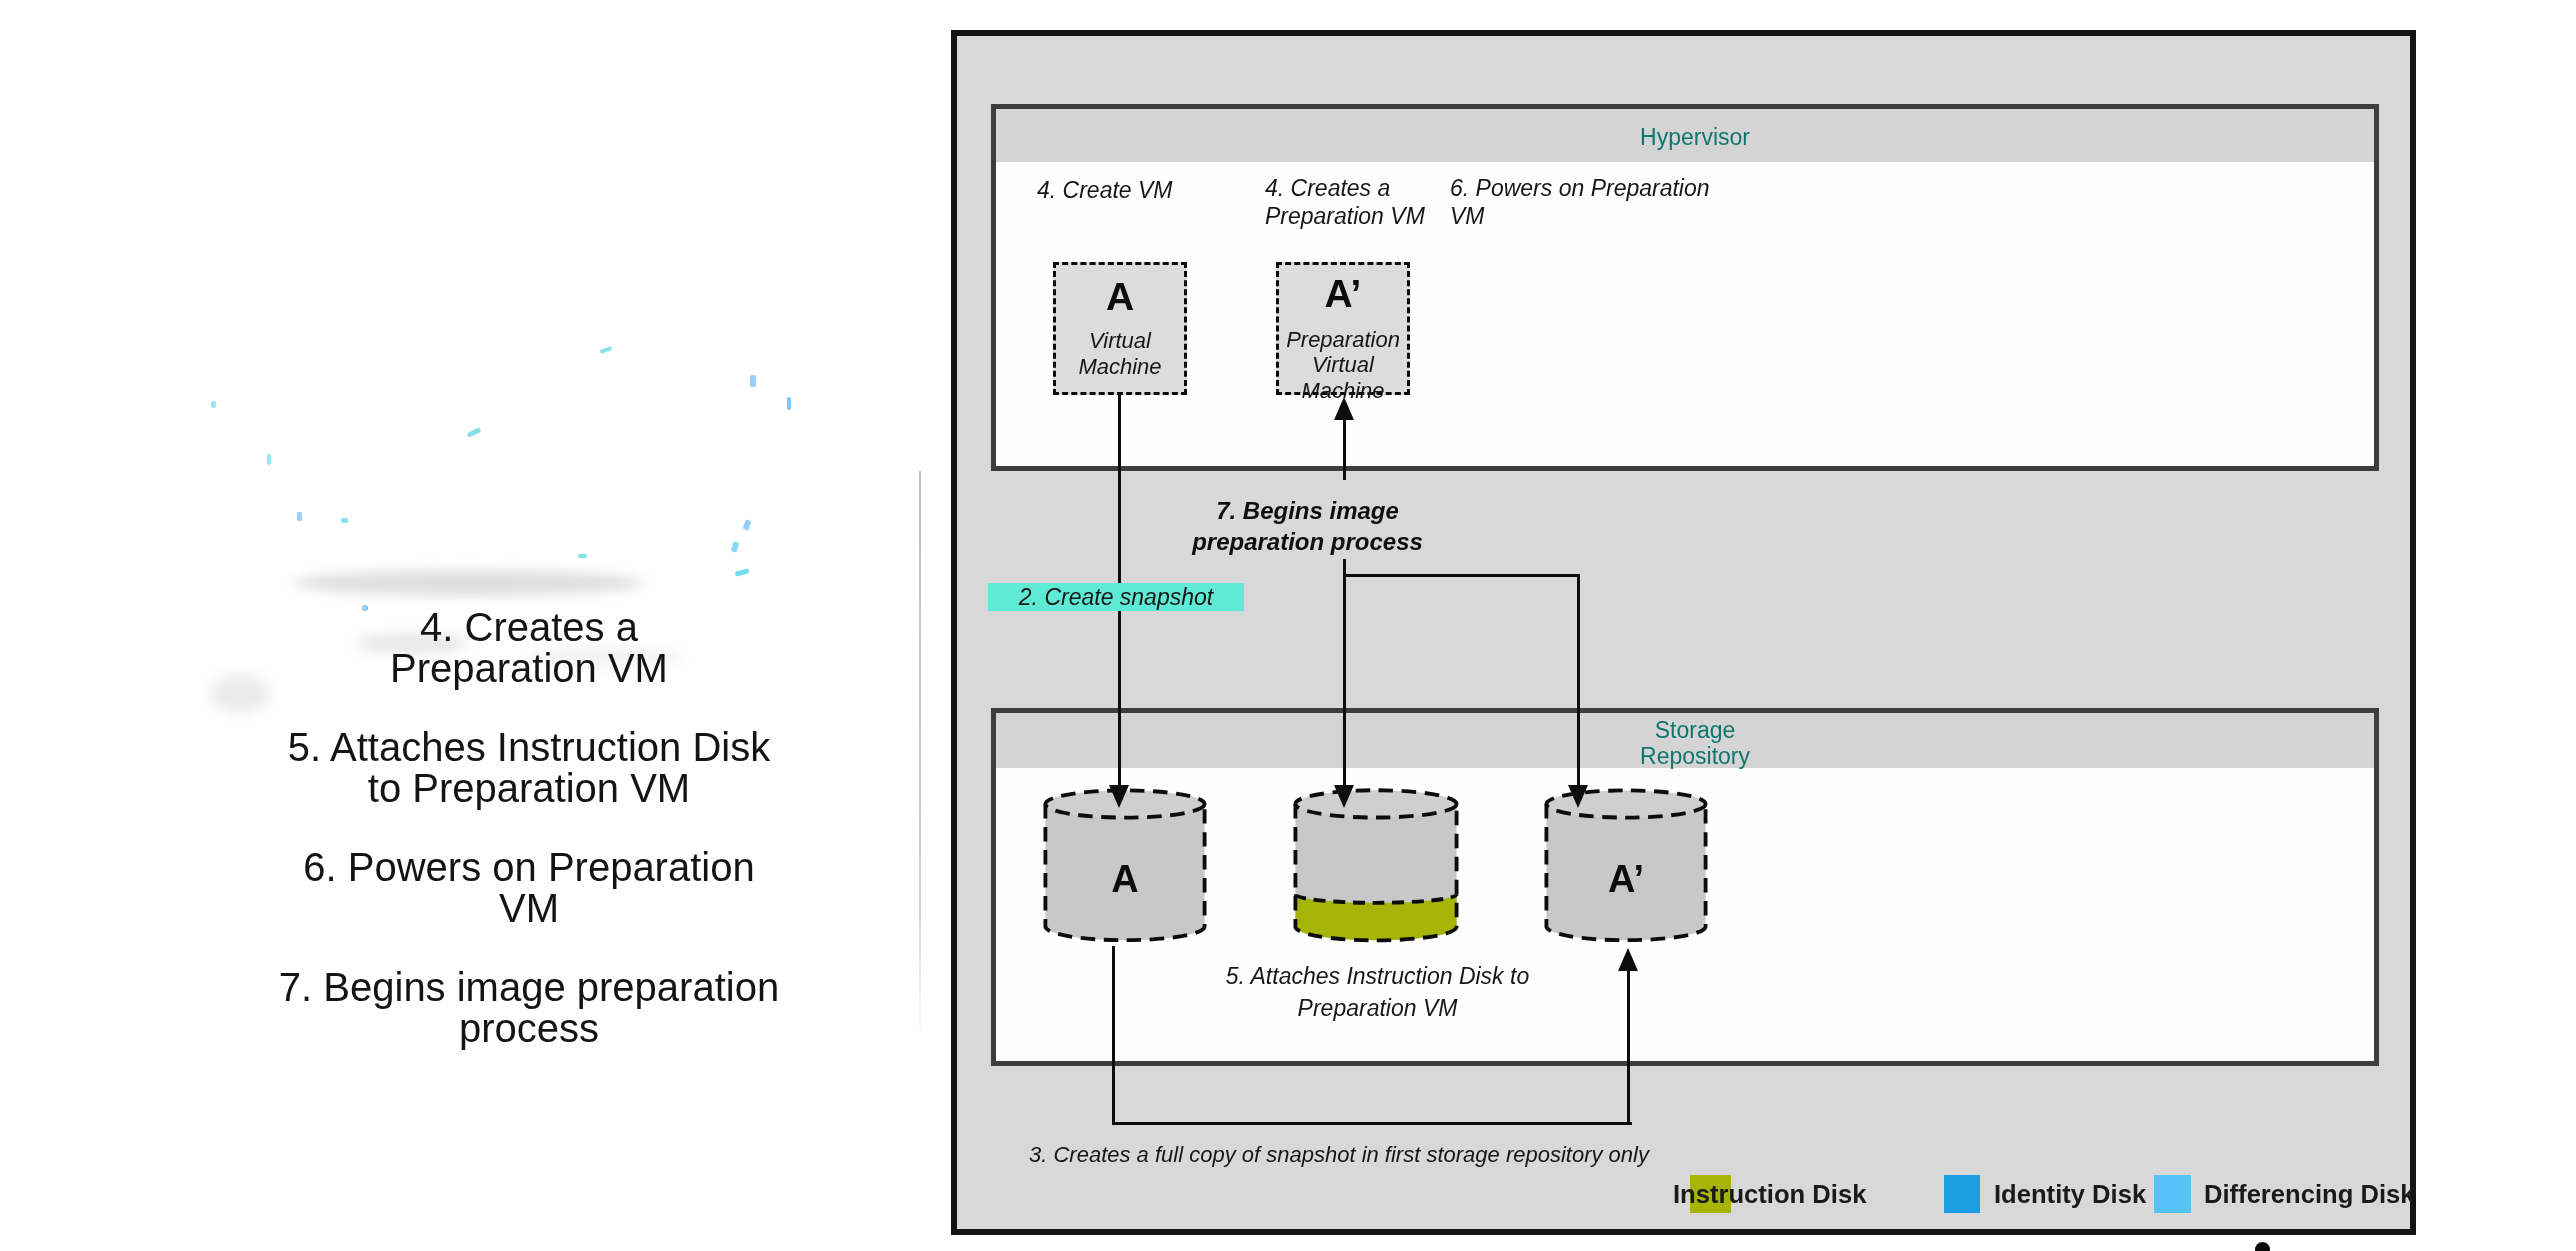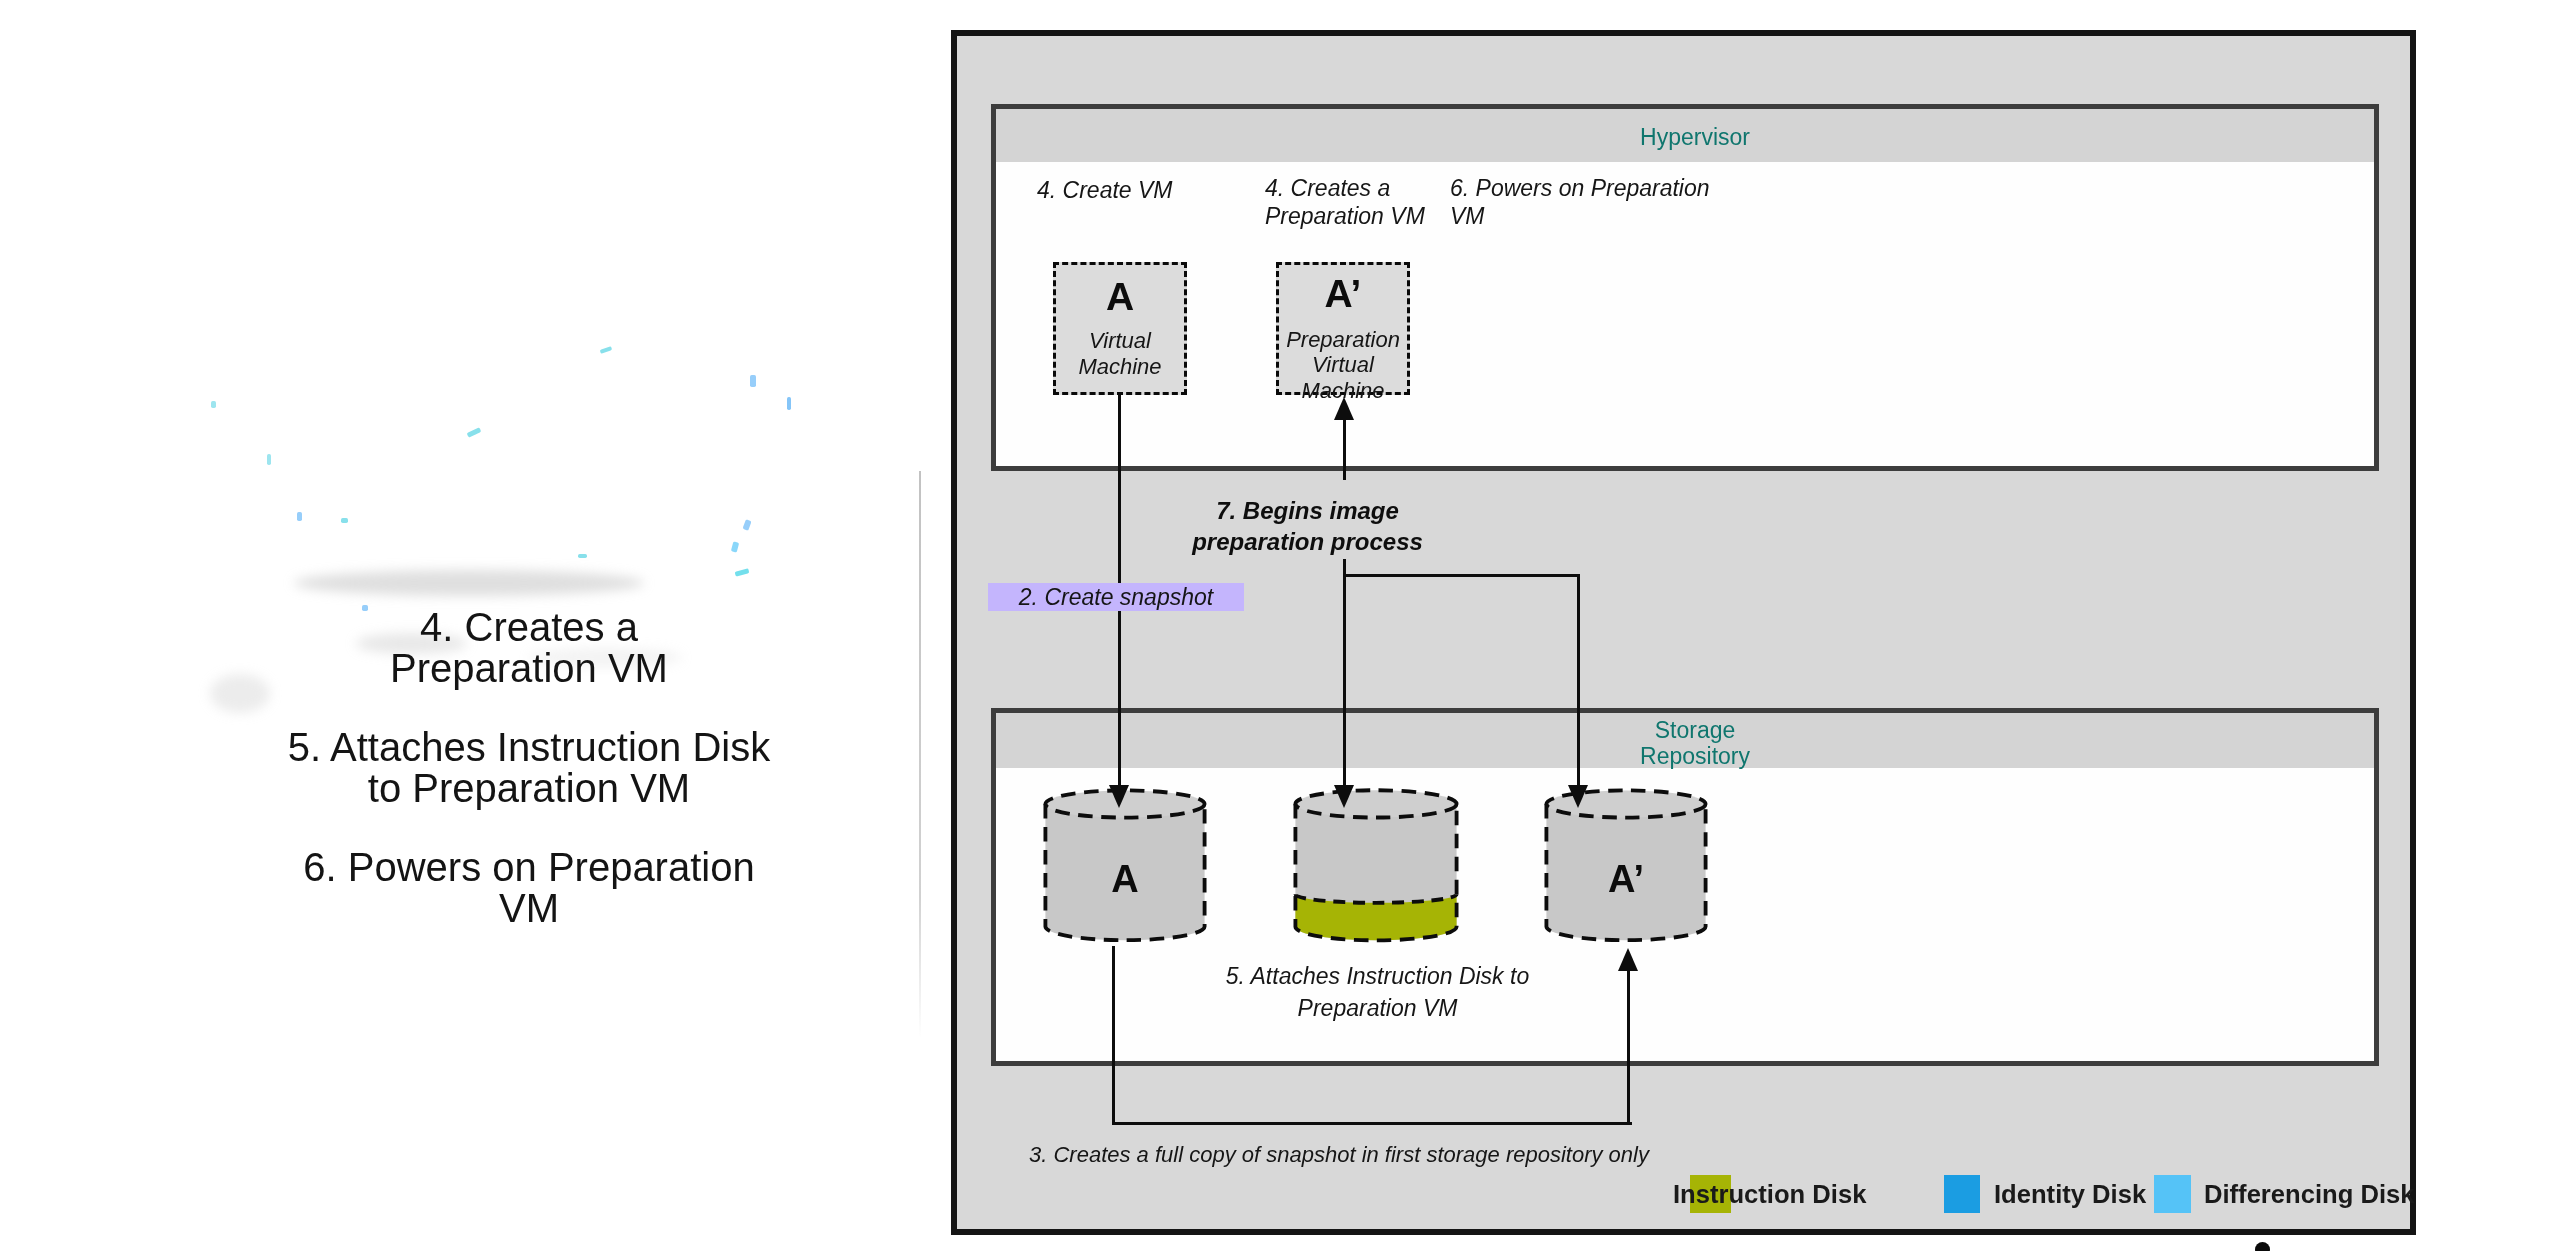--- a/index.html
+++ b/index.html
@@ -60,20 +60,21 @@
   <div class="abs speck" style="left:744px;top:520px;width:6px;height:10.2px;background:#42a5f5;transform:rotate(20deg);"></div>
   <div class="abs speck" style="left:732px;top:542px;width:6px;height:10.2px;background:#29b6f6;transform:rotate(15deg);"></div>
   <div class="abs speck" style="left:578px;top:554px;width:8.5px;height:4.3px;background:#26c6da;"></div>
   <div class="abs speck" style="left:735px;top:570px;width:13.6px;height:5.1px;background:#00c5dd;transform:rotate(-15deg);"></div>
   <div class="abs speck" style="left:362px;top:605px;width:6px;height:6px;background:#42a5f5;"></div>
 
   <div class="abs steps">
     <p><span>4. Creates a</span><br><span>Preparation VM</span></p>
     <p><span>5. Attaches Instruction Disk</span><br><span>to Preparation VM</span></p>
     <p><span>6. Powers on Preparation</span><br><span>VM</span></p>
+    <p><span>7. Begins image preparation</span><br><span>process</span></p>
   </div>
 
   <div class="abs divider" style="left:919px;top:471px;height:567px;"></div>
 
   <div class="abs outer-box"></div>
 
   <div class="abs big-box" style="left:991px;top:104px;width:1388px;height:367px;"></div>
   <div class="abs band" style="left:996px;top:109px;width:1378px;height:53px;"></div>
   <div class="abs band-title" style="left:1567px;top:124px;width:256px;">Hypervisor</div>
 
@@ -103,21 +104,21 @@
     <div class="vm-id" style="margin-top:6.8px;">A’</div>
     <div class="vm-sub" style="margin-top:12px;">
       <span>Preparation</span><br>
       <span>Virtual</span><br>
       <span>Machine</span>
     </div>
   </div>
 
   <div class="abs vline" style="left:1118px;top:395px;height:391px;"></div>
   <div class="abs arr down" style="left:1109px;top:785px;"></div>
-  <div class="abs lbl z4" style="left:988px;top:583px;width:256px;text-align:center;background:#c4b5fd;">2. Create snapshot</div>
+  <div class="abs lbl z4" style="left:988px;top:583px;width:256px;text-align:center;background:#5eead4;">2. Create snapshot</div>
 
   <div class="abs arr up" style="left:1334px;top:397px;"></div>
   <div class="abs vline" style="left:1343px;top:419px;height:61px;"></div>
 
   <div class="abs lbl-bold" style="left:1171px;top:495px;width:273px;">
     <span>7. Begins image</span><br><span>preparation process</span>
   </div>
 
   <div class="abs vline" style="left:1343px;top:559px;height:227px;"></div>
   <div class="abs arr down" style="left:1334px;top:785px;"></div>

